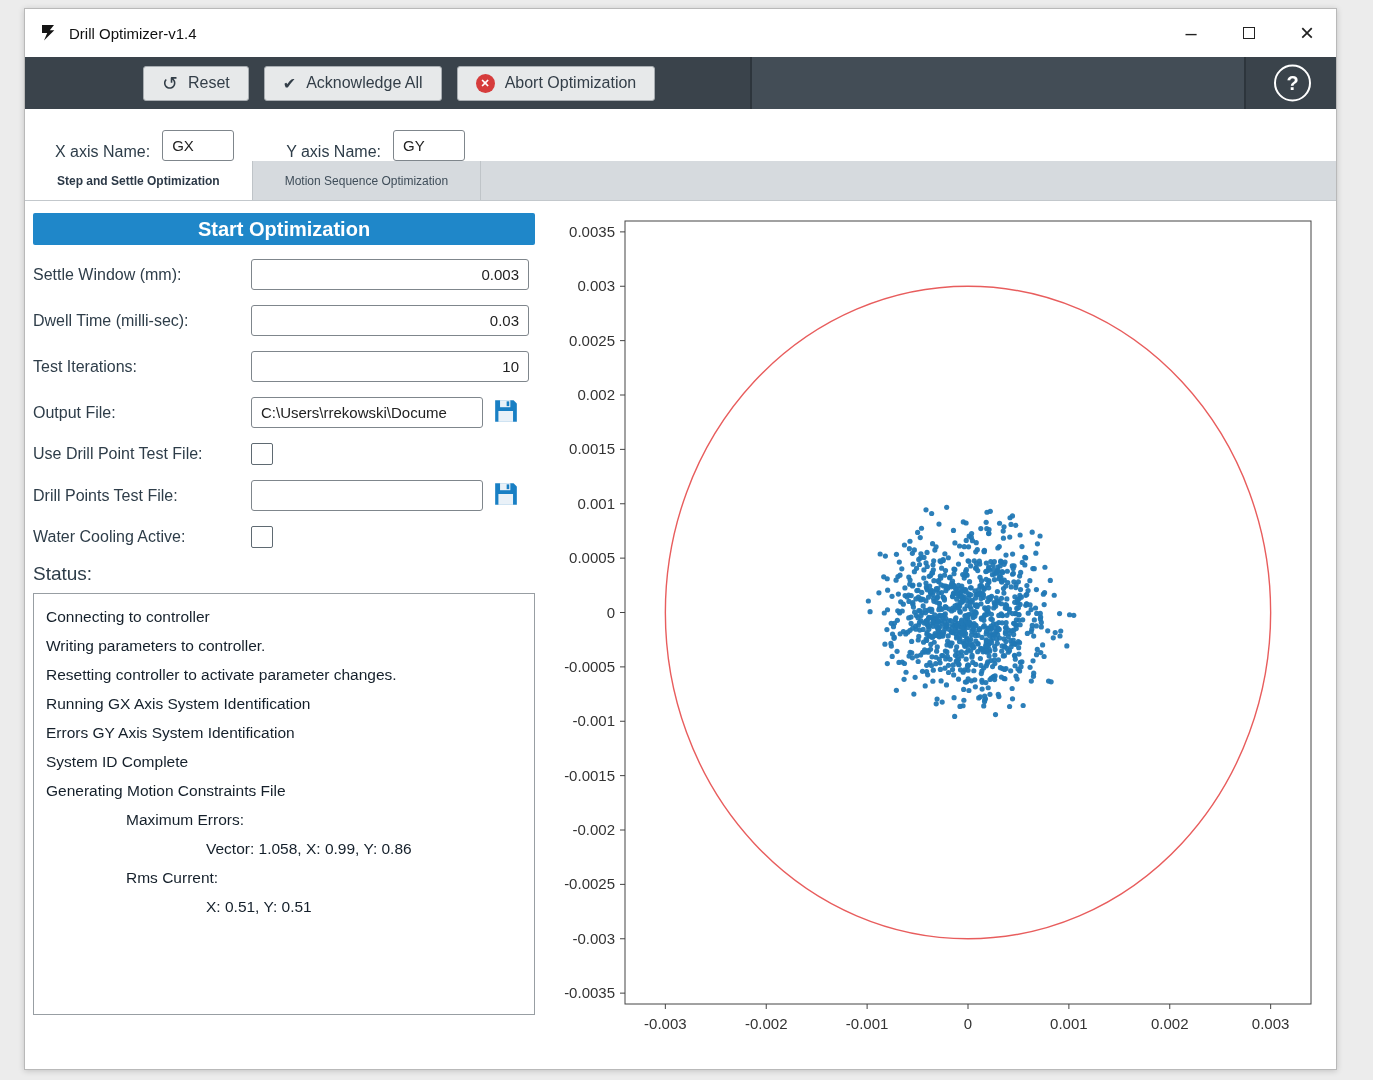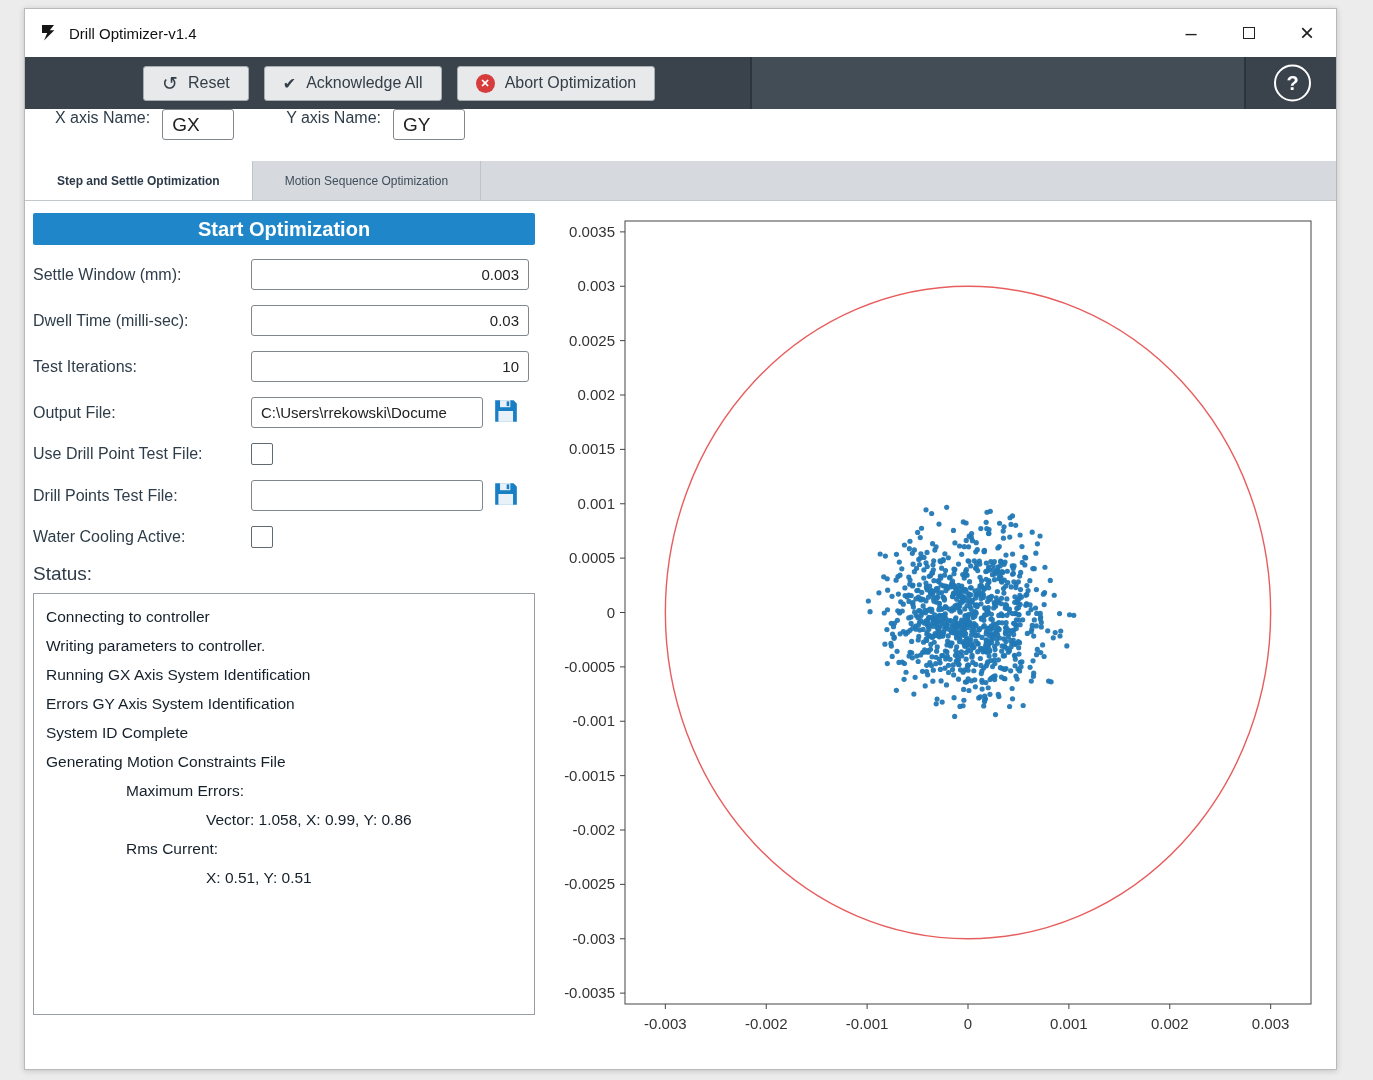--- a/index.html
+++ b/index.html
@@ -36,24 +36,24 @@
   .abort-ico { width: 19px; height: 19px; border-radius: 50%; background: #d63c3c; color: #fff;
                display: inline-flex; align-items: center; justify-content: center;
                font-size: 11px; font-weight: bold; }
   .toolbar-panel { position: absolute; left: 725px; right: 90px; top: 0; bottom: 0;
                    background: #434d56; border-left: 2px solid #2d353c; border-right: 2px solid #2d353c; }
   .help-btn { position: absolute; right: 25px; top: 50%; transform: translateY(-50%);
               width: 37px; height: 37px; border: 2.5px solid #fff; border-radius: 50%;
               color: #fff; font-size: 20px; font-weight: bold;
               display: flex; align-items: center; justify-content: center; cursor: pointer; }
   
-  .axis-row { height: 52px; display: flex; align-items: flex-start; padding-left: 30px; gap: 12px;
+  .axis-row { height: 52px; display: flex; align-items: flex-end; padding-left: 30px; gap: 12px;
               font-size: 16px; color: #2e3d49; background: #fff; }
   .axis-row input { width: 72px; height: 31px; border: 1px solid #7f868c; border-radius: 3px;
-                    font-size: 19px; padding: 0 9px; font-family: inherit; color:#222; }
+                    font-size: 15px; padding: 0 9px; font-family: inherit; color:#222; }
   .axis-gap { width: 28px; }
   
   .tabs { height: 40px; background: #d6dade; display: flex; border-bottom: 1px solid #c3c8cc; }
   .tab { height: 100%; display: flex; align-items: center; padding: 0 32px; font-size: 12px;
          color: #3f4d59; border-right: 1px solid #bfc4c8; cursor: pointer; }
   .tab.active { background: #fff; font-weight: bold; color: #2c3947; }
   
   .main { display: flex; height: 870px; }
   .left { width: 520px; flex-shrink: 0; padding: 12px 10px 0 8px; }
   .start-btn { width: 100%; height: 32px; background: #1f87c9; color: #fff; border: none;
@@ -190,20 +190,21 @@
 
       <div class="frow">
         <span class="lbl">Water Cooling Active:</span>
         <span class="cb"></span>
       </div>
 
       <div class="status-title">Status:</div>
       <div class="status-box" id="status-box">
           <div style="padding-left: 0px;">Connecting to controller</div>
           <div style="padding-left: 0px;">Writing parameters to controller.</div>
+          <div style="padding-left: 0px;">Resetting controller to activate parameter changes.</div>
           <div style="padding-left: 0px;">Running GX Axis System Identification</div>
           <div style="padding-left: 0px;">Errors GY Axis System Identification</div>
           <div style="padding-left: 0px;">System ID Complete</div>
           <div style="padding-left: 0px;">Generating Motion Constraints File</div>
           <div style="padding-left: 80px;">Maximum Errors:</div>
           <div style="padding-left: 160px;">Vector: 1.058, X: 0.99, Y: 0.86</div>
           <div style="padding-left: 80px;">Rms Current:</div>
           <div style="padding-left: 160px;">X: 0.51, Y: 0.51</div>
         </div>
     </div>

